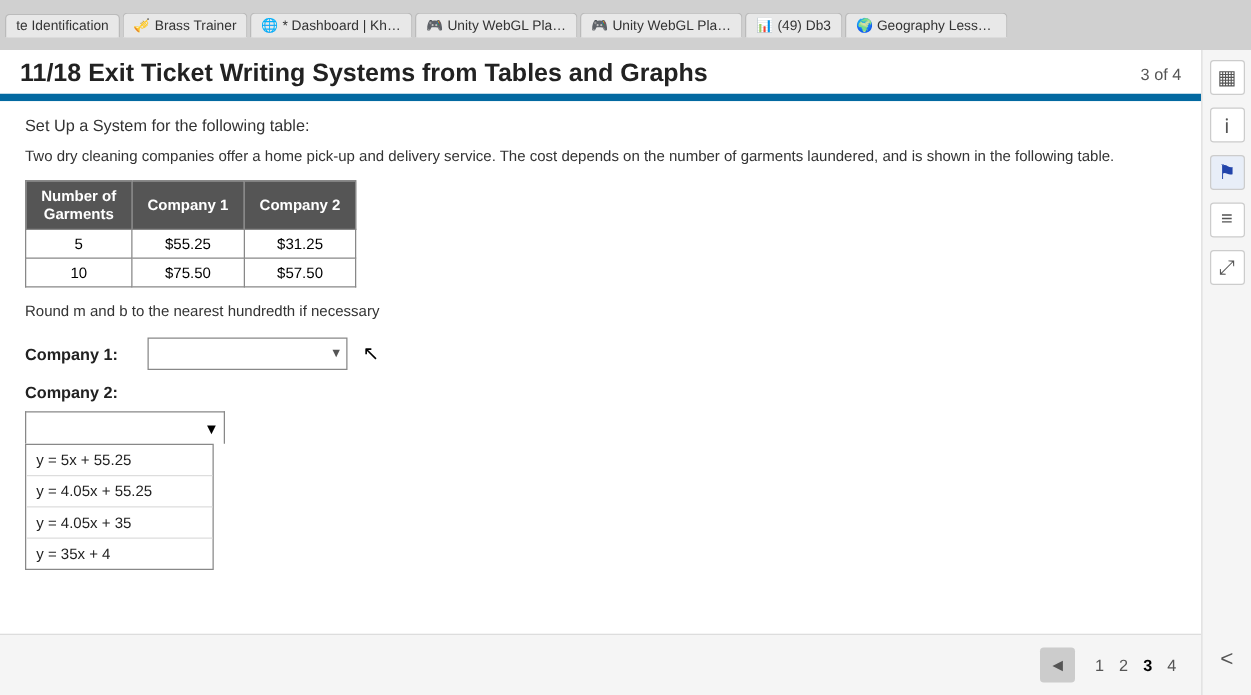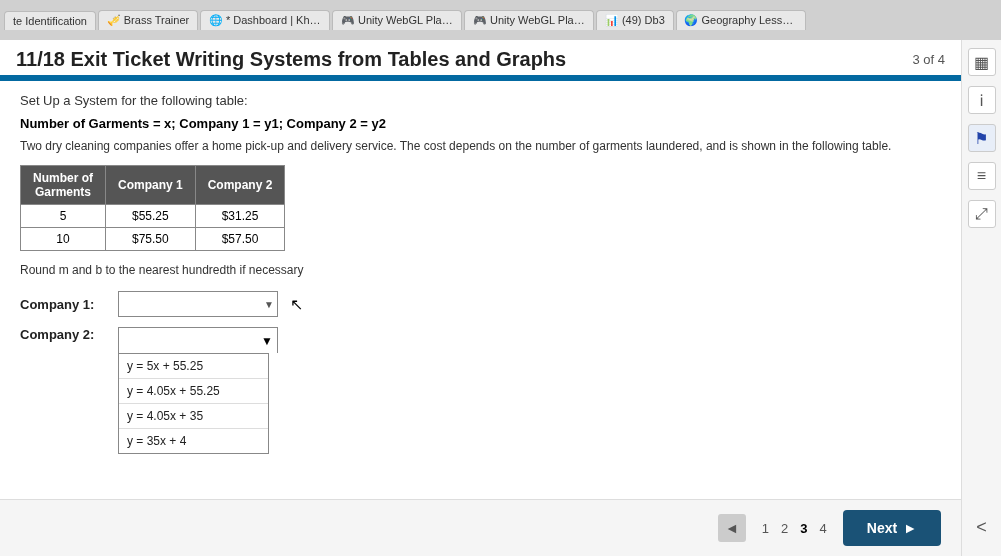--- a/index.html
+++ b/index.html
@@ -339,21 +339,20 @@
 
     <div class="page-header">
       <h1 class="page-title">11/18 Exit Ticket Writing Systems from Tables and Graphs</h1>
       <span class="page-counter">3 of 4</span>
     </div>
 
     <div class="question-content">
 
       <p class="setup-text">Set Up a System for the following table:</p>
 
-      <p class="equation-line">Number of Garments = x; Company 1 = y1; Company 2 = y2</p>
 
       <p class="description-text">Two dry cleaning companies offer a home pick-up and delivery service. The cost depends on the number of garments laundered, and is shown in the following table.</p>
 
       <table class="data-table">
         <thead>
           <tr>
             <th>Number of<br>Garments</th>
             <th>Company 1</th>
             <th>Company 2</th>
           </tr>
@@ -378,21 +377,21 @@
         <span class="company-label">Company 1:</span>
         <div class="dropdown-wrapper">
           <select class="company-dropdown">
             <option value=""></option>
           </select>
           <span class="dropdown-arrow">▼</span>
         </div>
         <span class="cursor-arrow">↖</span>
       </div>
 
-      <div class="company-row" style="align-items: flex-start;">
+      <div class="company-row" style="align-items: flex-start; flex-direction: column;">
         <span class="company-label">Company 2:</span>
         <div class="dropdown-open-container">
           <div class="dropdown-input-field">
             <span></span>
             <span>▼</span>
           </div>
           <div class="dropdown-options">
             <div class="dropdown-option">y = 5x + 55.25</div>
             <div class="dropdown-option">y = 4.05x + 55.25</div>
             <div class="dropdown-option">y = 4.05x + 35</div>
@@ -404,24 +403,20 @@
     </div>
 
     <div class="bottom-nav">
       <button class="nav-arrow">◄</button>
       <div class="page-dots">
         <span class="page-dot">1</span>
         <span class="page-dot">2</span>
         <span class="page-dot active">3</span>
         <span class="page-dot">4</span>
       </div>
-      <button class="next-button">
-        <span>Next</span>
-        <span>►</span>
-      </button>
     </div>
 
   </div>
 
   <div class="right-sidebar">
     <div class="sidebar-icon">▦</div>
     <div class="sidebar-icon">ℹ</div>
     <div class="sidebar-icon flag">⚑</div>
     <div class="sidebar-icon">≡</div>
     <div class="sidebar-icon">⤢</div>

